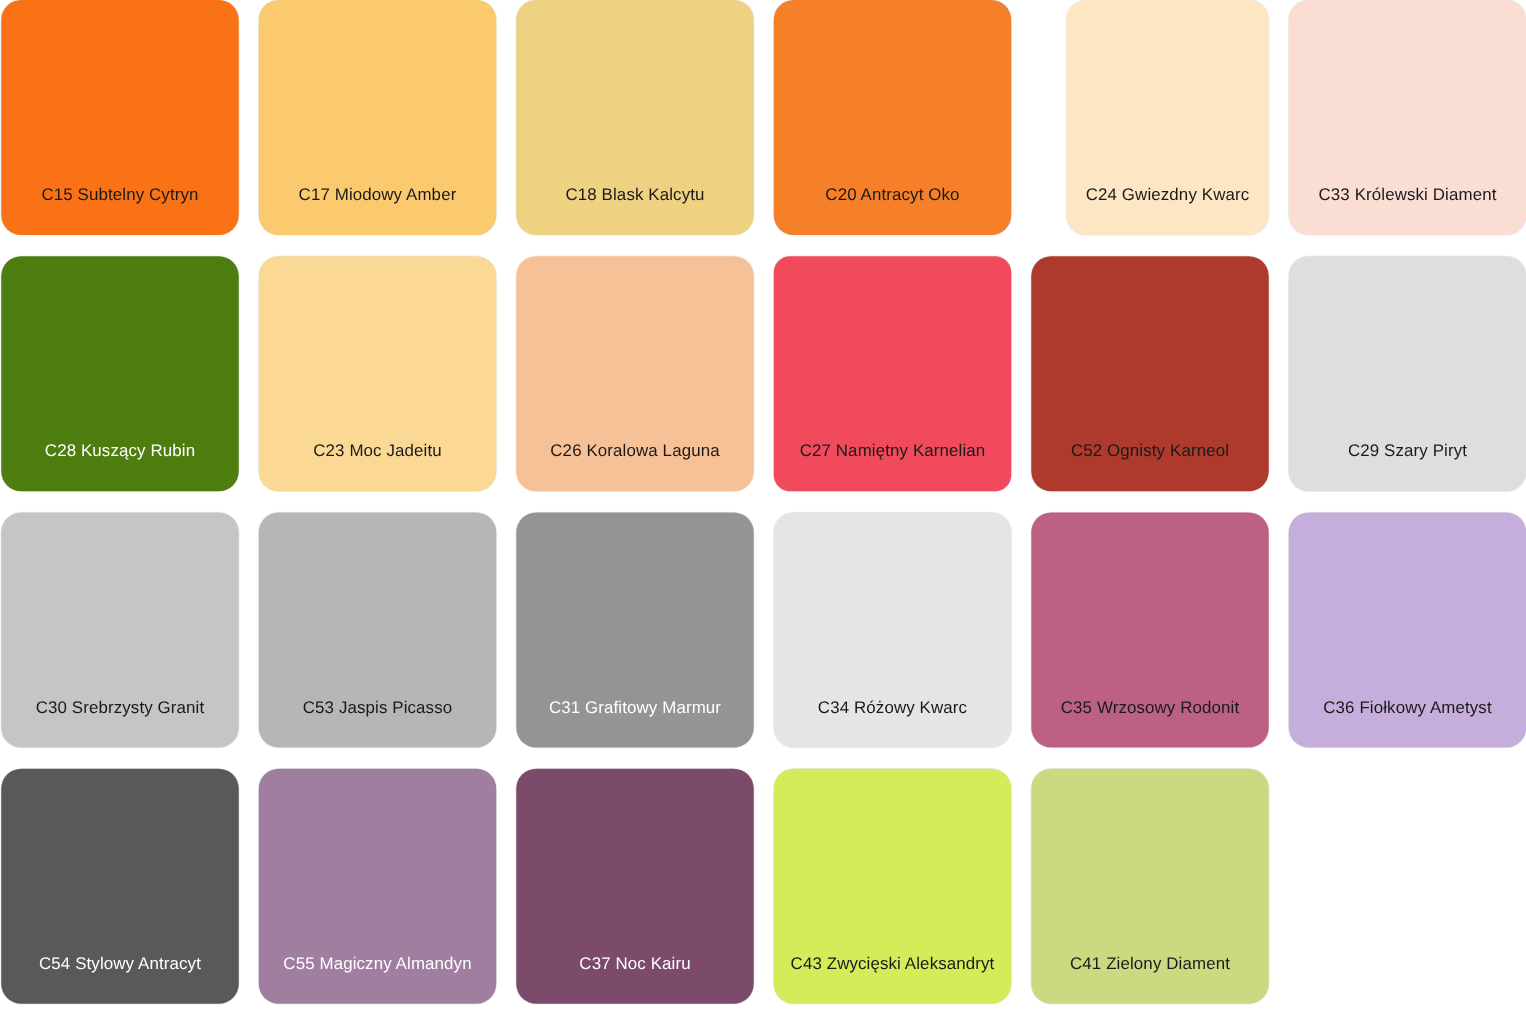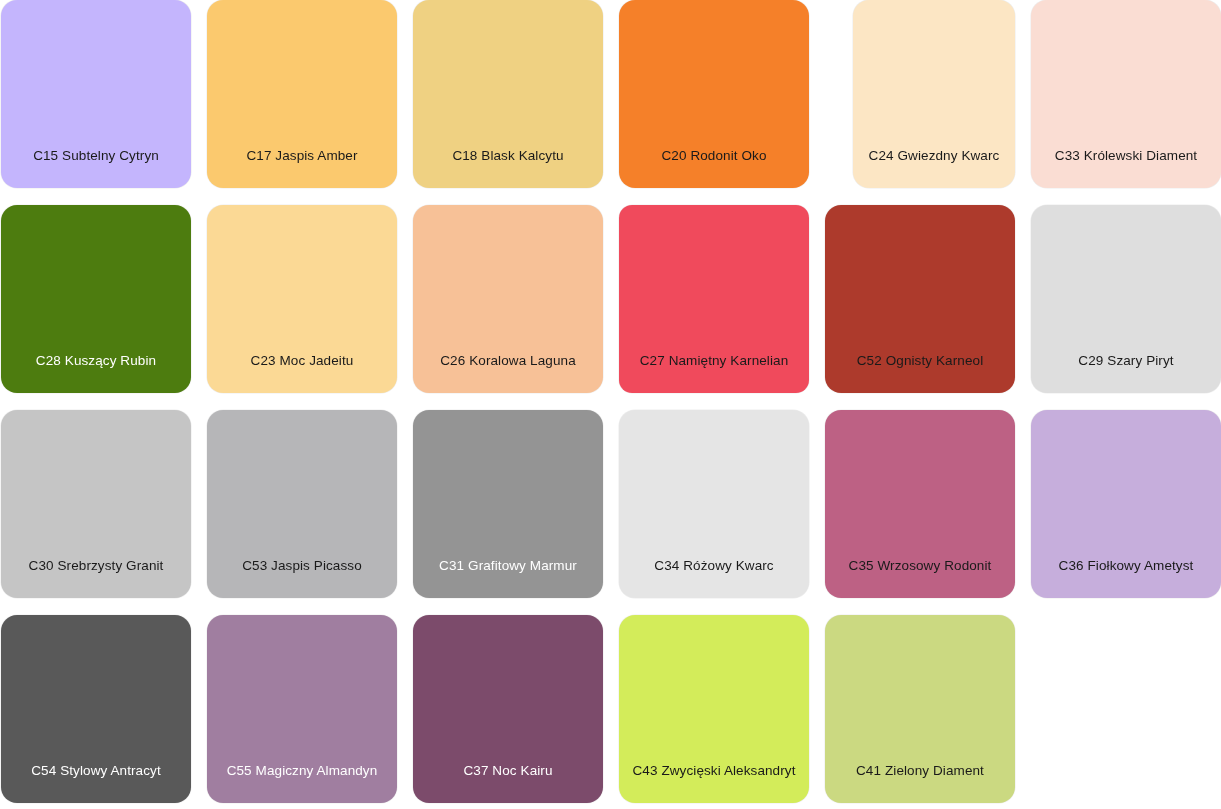--- a/index.html
+++ b/index.html
@@ -48,31 +48,31 @@
     overflow: hidden;
     text-overflow: ellipsis;
   }
   .swatch.light-text .swatch-label { color: #ffffff; }
   .swatch.dark-text  .swatch-label { color: #1a1a1a; }
 </style>
 </head>
 <body>
 
 <div id="palette-grid" style="background: rgb(255, 255, 255);">
-    <div class="swatch dark-text" style="background: #c4b5fd;">
+    <div class="swatch dark-text" style="background: #f97316;">
       <div class="swatch-label">C15 Subtelny Cytryn</div>
     </div>
     <div class="swatch dark-text" style="background: rgb(251, 201, 110);">
-      <div class="swatch-label">C17 Jaspis Amber</div>
+      <div class="swatch-label">C17 Miodowy Amber</div>
     </div>
     <div class="swatch dark-text" style="background: rgb(239, 209, 130);">
       <div class="swatch-label">C18 Blask Kalcytu</div>
     </div>
     <div class="swatch dark-text" style="background: rgb(245, 128, 41);">
-      <div class="swatch-label">C20 Rodonit Oko</div>
+      <div class="swatch-label">C20 Antracyt Oko</div>
     </div>
     <div class="swatch dark-text" style="background: rgb(252, 230, 196); margin-left: 28px;">
       <div class="swatch-label">C24 Gwiezdny Kwarc</div>
     </div>
     <div class="swatch dark-text" style="background: rgb(250, 221, 211);">
       <div class="swatch-label">C33 Królewski Diament</div>
     </div>
     <div class="swatch light-text" style="background: #4d7c0f;">
       <div class="swatch-label">C28 Kuszący Rubin</div>
     </div>

